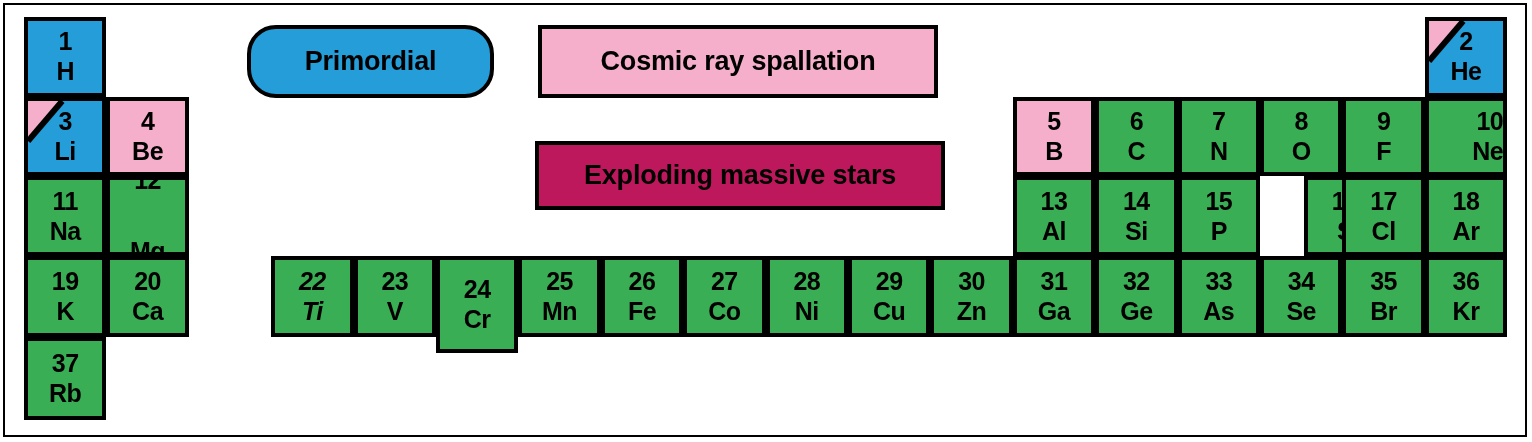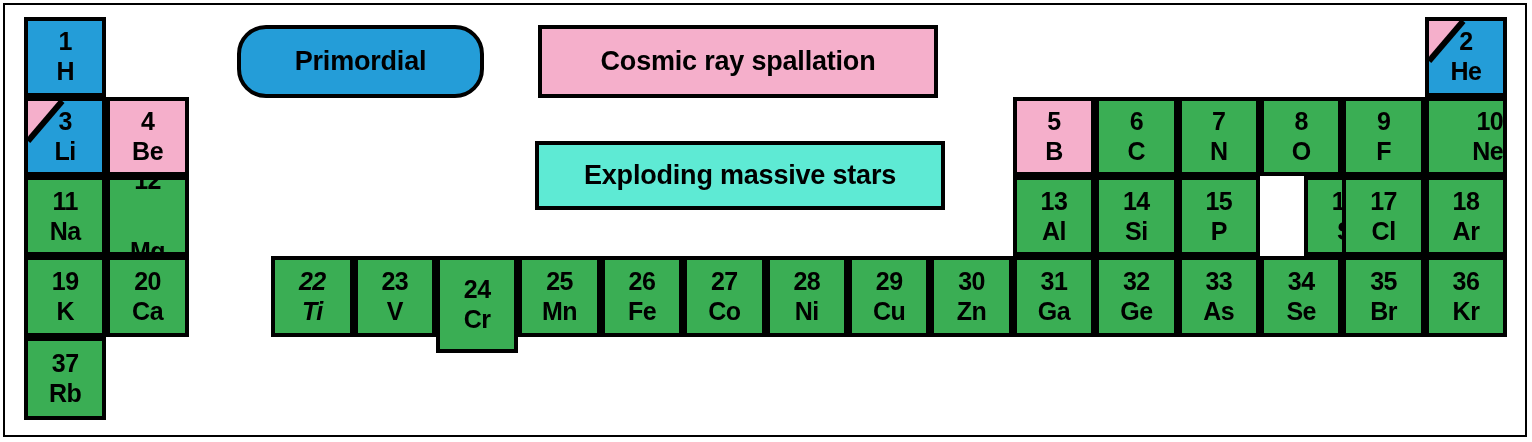--- a/index.html
+++ b/index.html
@@ -240,24 +240,24 @@
         <span class="num">36</span>
         <span class="sym">Kr</span>
       </div>
       <div class="cell c-green" style="left: 24px; top: 337px; width: 82.4px; height: 83px;">
         <span class="num">37</span>
         <span class="sym">Rb</span>
       </div>
     </div>
 
   <div id="legend-layer">
-      <div class="legend" style="left: 237px; top: 25px; width: 247px; height: 73px; background: rgb(36, 157, 216); border-radius: 29px;">
+      <div class="legend" style="left: 247px; top: 25px; width: 247px; height: 73px; background: rgb(36, 157, 216); border-radius: 29px;">
         <span>Primordial</span>
       </div>
       <div class="legend" style="left: 538px; top: 25px; width: 400px; height: 73px; background: rgb(245, 175, 203);">
         <span>Cosmic ray spallation</span>
       </div>
-      <div class="legend" style="left: 535px; top: 141px; width: 410px; height: 69px; background: #5eead4;">
+      <div class="legend" style="left: 535px; top: 141px; width: 410px; height: 69px; background: #be185d;">
         <span>Exploding massive stars</span>
       </div>
     </div>
 
 </div>
 
 </body></html>

